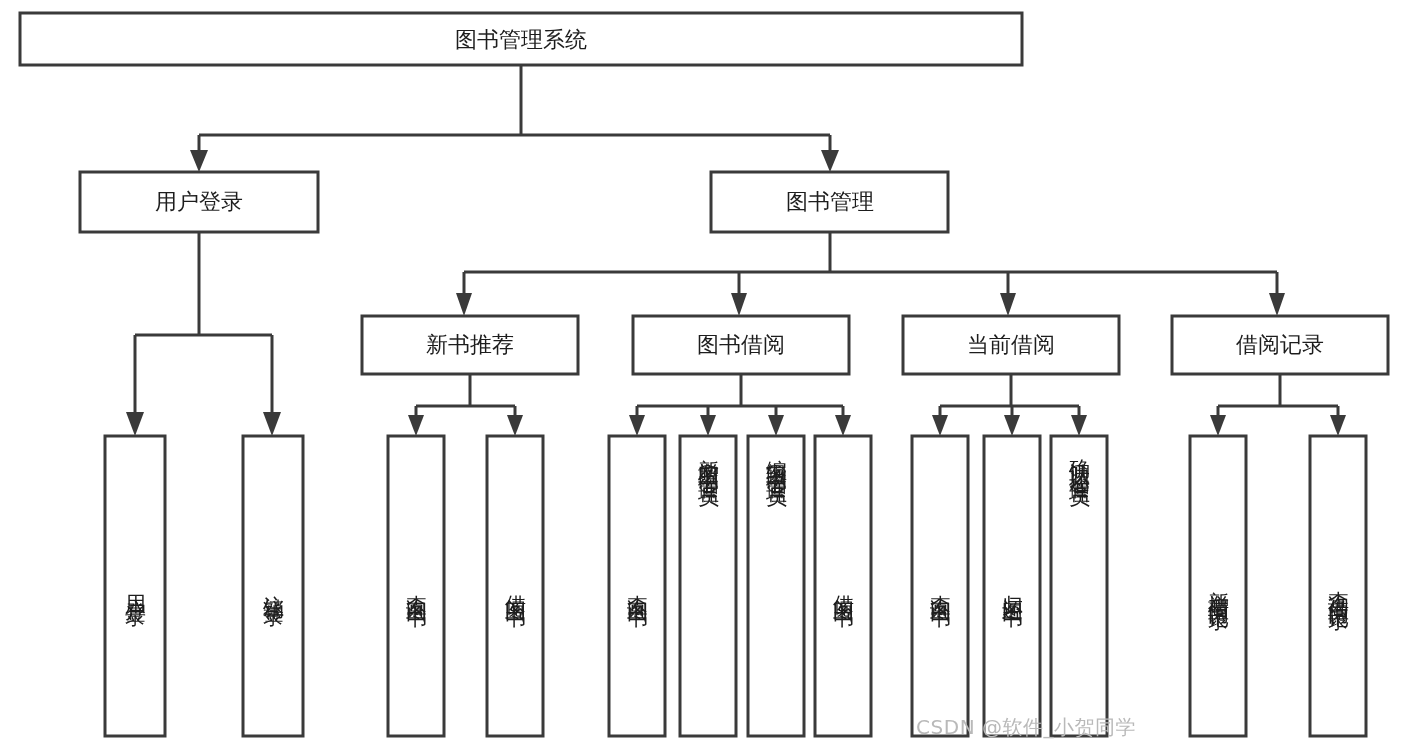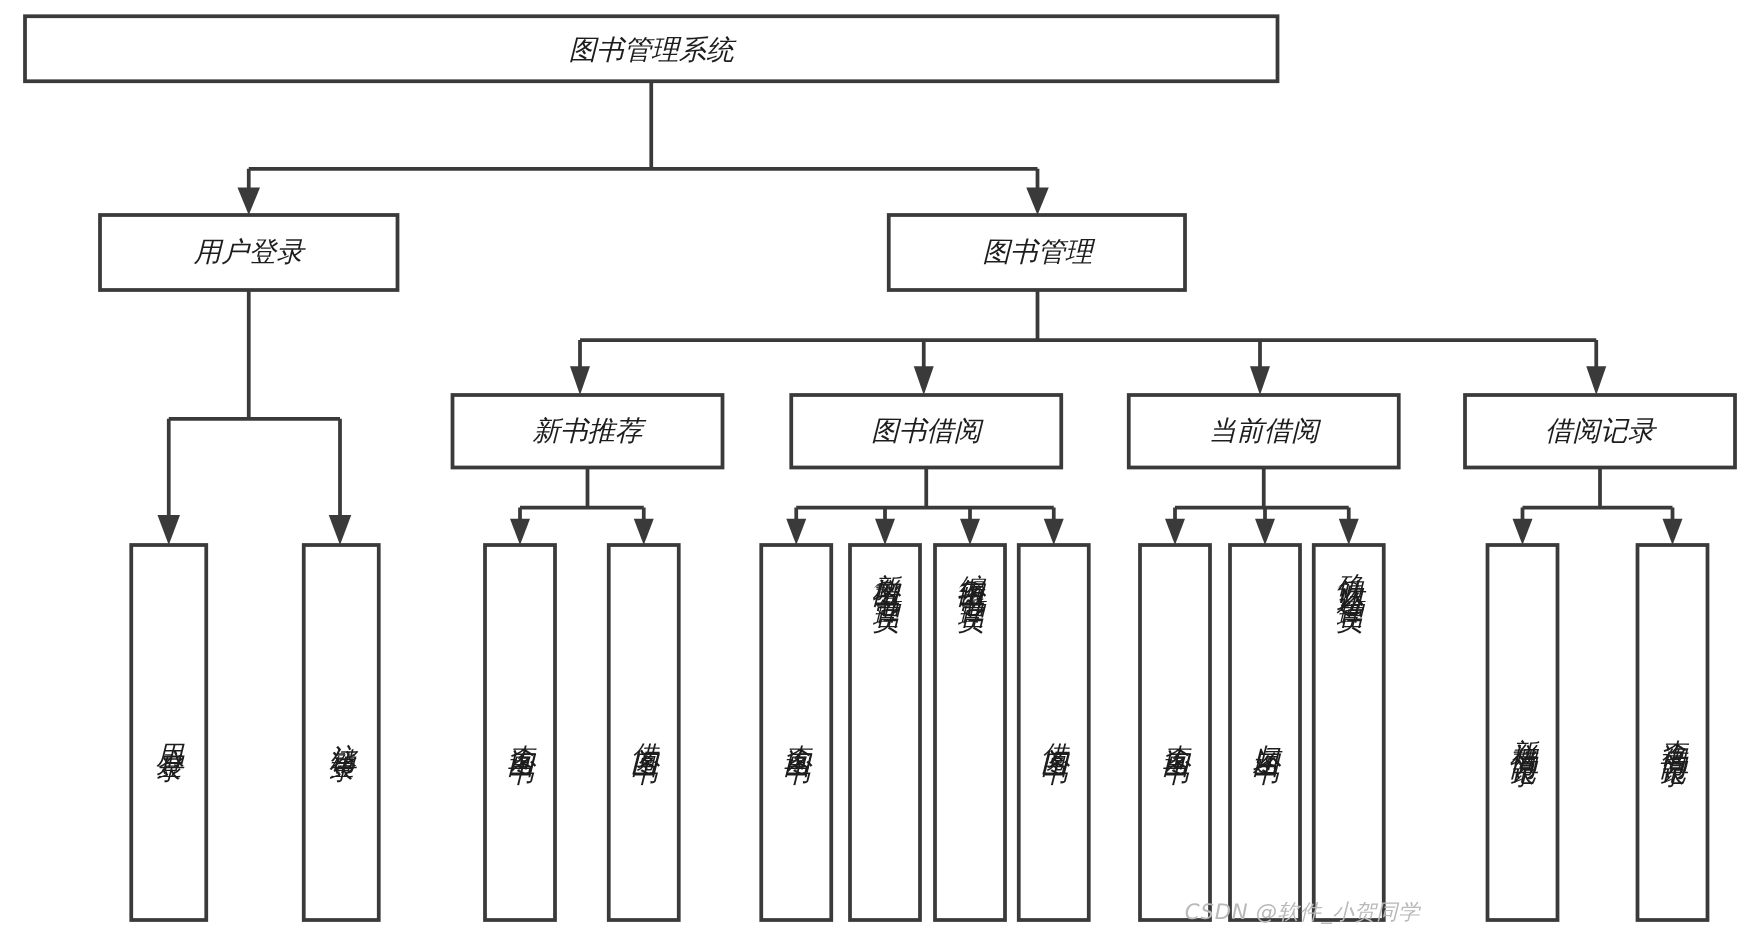--- a/index.html
+++ b/index.html
@@ -11,21 +11,20 @@
     width: 1405px;
     height: 747px;
     font-family: "DejaVu Sans", "Liberation Sans", sans-serif;
     overflow: hidden;
     position: relative;
   }
   #diagram-root {
     position: relative;
     width: 1150px;
     height: 747px;
-    font-style: italic;
   }
   svg.diagram {
     position: absolute;
     left: 0;
     top: 0;
     width: 1405px;
     height: 747px;
   }
   .node-box {
     fill: #ffffff;
@@ -46,21 +45,21 @@
     font-size: 22px;
     fill: #1d1d1d;
     text-anchor: middle;
     dominant-baseline: middle;
   }
   .watermark {
     position: absolute;
     right: 14px;
     bottom: 6px;
     font-family: "DejaVu Sans", "Liberation Sans", sans-serif;
-    font-size: 17px;
+    font-size: 20px;
     color: #b9b9b9;
     letter-spacing: 0.5px;
     white-space: nowrap;
   }
   
   .vnode {
     position: absolute;
     box-sizing: border-box;
     display: flex;
     justify-content: center;

